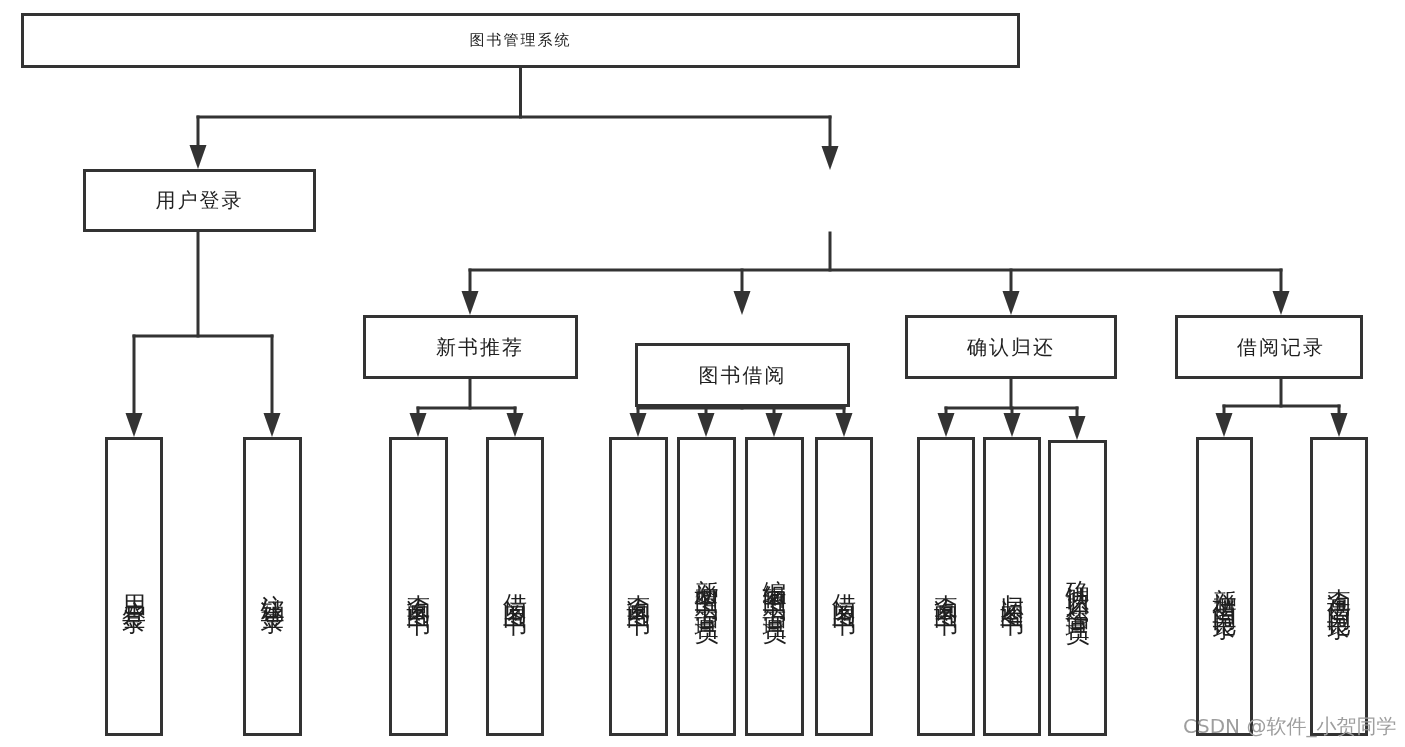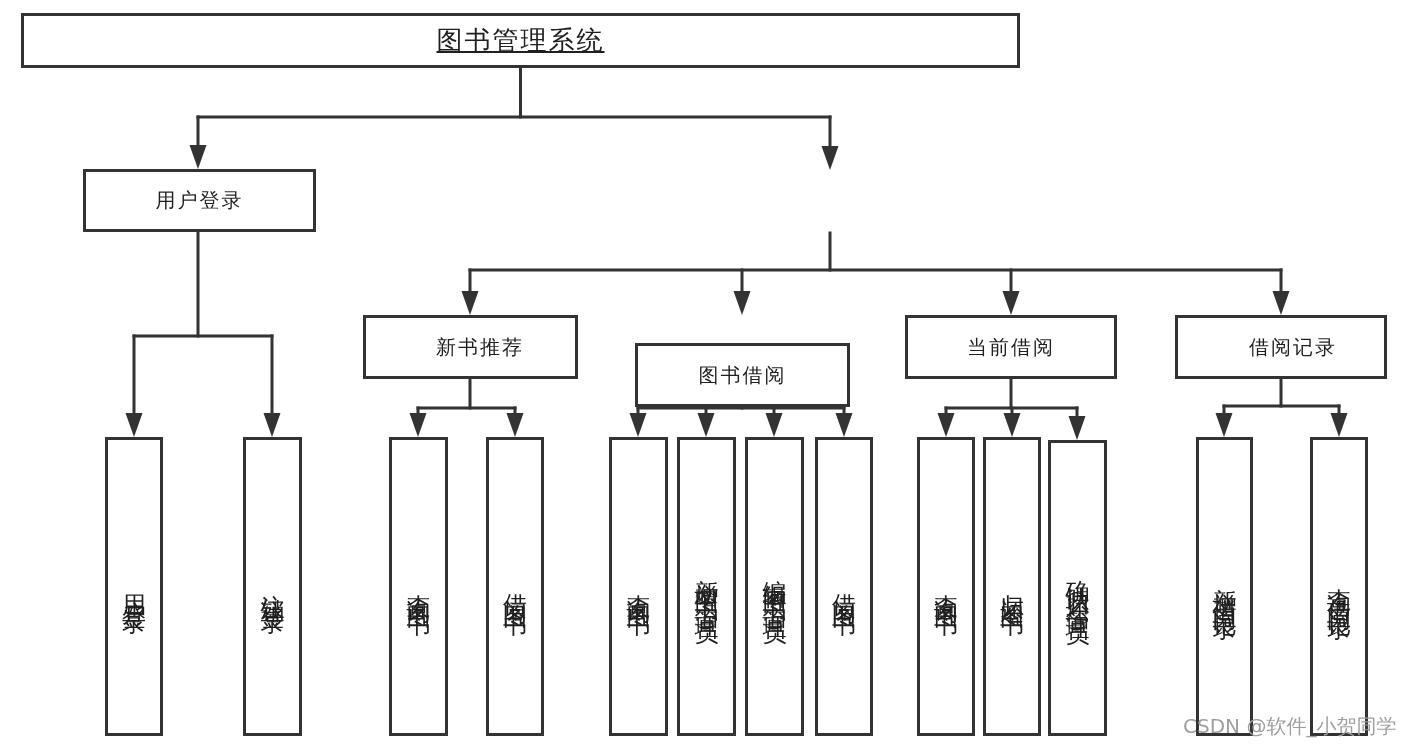--- a/index.html
+++ b/index.html
@@ -28,21 +28,21 @@
     align-items: center;
     justify-content: center;
     z-index: 1;
     color: var(--text-color, #1f1f1f);
   }
   .hnode {
     font-size: 20px;
     letter-spacing: 2px;
     white-space: nowrap;
   }
-  .root-node { font-size: 26px; text-decoration: underline; }
+  .root-node { font-size: 15px; }
   .vnode {
     writing-mode: vertical-rl;
     text-orientation: mixed;
     font-size: 24px;
     letter-spacing: 6px;
     line-height: 1;
   }
   .watermark {
     position: absolute;
     left: 1183px;
@@ -119,22 +119,22 @@
     <line x1="1339" y1="406" x2="1339" y2="416" fill="none"></line>
     <polygon points="1330.5,413 1347.5,413 1339,437" stroke="none"></polygon>
   </svg>
 
   <div class="node hnode root-node" style="left:21px; top:13px; width:999px; height:55px;">图书管理系统</div>
 
   <div class="node hnode" style="left:83px; top:169px; width:233px; height:63px;">用户登录</div>
 
   <div class="node hnode" style="left:363px; top:315px; width:215px; height:64px;padding-left:19px;">新书推荐</div>
   <div class="node hnode" style="left:635px; top:315px; width:215px; height:64px;margin-top:28px;">图书借阅</div>
-  <div class="node hnode" style="left:905px; top:315px; width:212px; height:64px;">当前借阅</div>
-  <div class="node hnode" style="left:1175px; top:315px; width:212px; height:64px;padding-left:24px;">借阅记录</div>
+  <div class="node hnode" style="left:905px; top:315px; width:212px; height:64px;">确认归还</div>
+  <div class="node hnode" style="left:1175px; top:315px; width:188px; height:64px;padding-left:24px;">借阅记录</div>
 
   <div class="node vnode" style="left:105px; top:437px; width:58px; height:299px;">用户登录</div>
   <div class="node vnode" style="left:243px; top:437px; width:59px; height:299px;">注销登录</div>
 
   <div class="node vnode" style="left:389px; top:437px; width:59px; height:299px;">查询图书</div>
   <div class="node vnode" style="left:486px; top:437px; width:58px; height:299px;">借阅图书</div>
 
   <div class="node vnode" style="left:609px; top:437px; width:59px; height:299px;">查询图书</div>
   <div class="node vnode" style="left:677px; top:437px; width:59px; height:299px;">新增图书（管理员）</div>
   <div class="node vnode" style="left:745px; top:437px; width:59px; height:299px;">编辑图书（管理员）</div>

